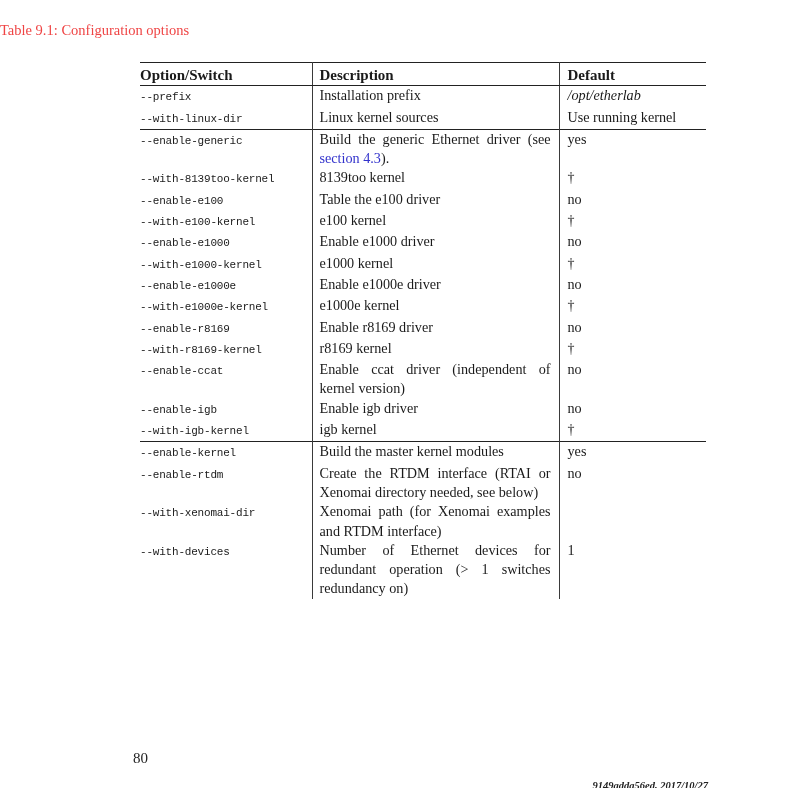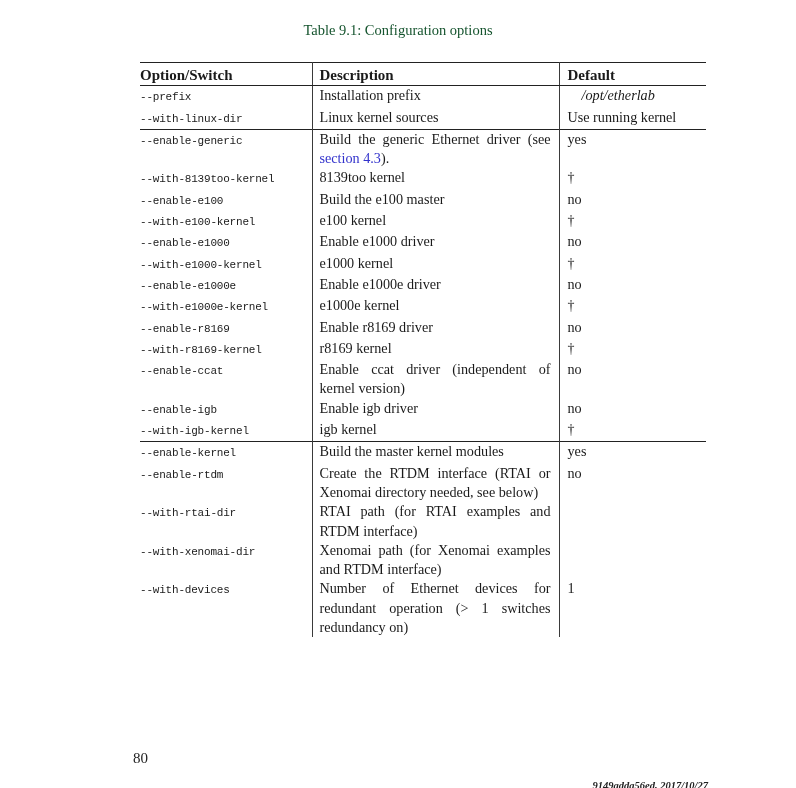--- a/index.html
+++ b/index.html
@@ -17,23 +17,23 @@
   }
   .page {
     position: absolute;
     inset: 0;
   }
   .caption {
     position: absolute;
     top: 22px;
     left: 0;
     width: 796px;
-    text-align: center;
+    text-align: left;
     font-size: 14.5px;
-    color: #14532d;
+    color: #ef4444;
   }
   .table-wrap {
     position: absolute;
     left: 140px;
     top: 62px;
     width: 566px;
   }
   table.cfg {
     border-collapse: collapse;
     width: 566px;
@@ -88,21 +88,21 @@
     font-size: 11px;
     letter-spacing: -0.2px;
     white-space: nowrap;
   }
   .desc-text {
     text-align: justify;
     text-justify: inter-word;
     hyphens: manual;
   }
   .desc-text.last-line-left { text-align-last: left; }
-  .italic { font-style: italic; margin-left: 14px; }
+  .italic { font-style: italic; }
   .link {
     color: #3333cc;
   }
   .dagger { font-size: 14px; }
 
   .footer-page {
     position: absolute;
     left: 133px;
     top: 750px;
     font-size: 15px;
@@ -164,21 +164,21 @@
           <tr>
             <td class="opt"><span class="mono">--with-8139too-kernel</span></td>
             <td class="desc">
               <div class="desc-text last-line-left">8139too kernel</div>
             </td>
             <td class="def"><span class=" dagger">†</span></td>
           </tr>
           <tr>
             <td class="opt"><span class="mono">--enable-e100</span></td>
             <td class="desc">
-              <div class="desc-text last-line-left">Build the e100 master</div>
+              <div class="desc-text last-line-left">Table the e100 driver</div>
             </td>
             <td class="def"><span>no</span></td>
           </tr>
           <tr>
             <td class="opt"><span class="mono">--with-e100-kernel</span></td>
             <td class="desc">
               <div class="desc-text last-line-left">e100 kernel</div>
             </td>
             <td class="def"><span class=" dagger">†</span></td>
           </tr>
@@ -251,27 +251,20 @@
               <div class="desc-text last-line-left">Build the master kernel modules</div>
             </td>
             <td class="def"><span>yes</span></td>
           </tr>
           <tr>
             <td class="opt"><span class="mono">--enable-rtdm</span></td>
             <td class="desc">
               <div class="desc-text last-line-left">Create the RTDM interface (RTAI or Xenomai directory needed, see below)</div>
             </td>
             <td class="def"><span>no</span></td>
-          </tr>
-          <tr>
-            <td class="opt"><span class="mono">--with-rtai-dir</span></td>
-            <td class="desc">
-              <div class="desc-text last-line-left">RTAI path (for RTAI examples and RTDM interface)</div>
-            </td>
-            <td class="def"><span></span></td>
           </tr>
           <tr>
             <td class="opt"><span class="mono">--with-xenomai-dir</span></td>
             <td class="desc">
               <div class="desc-text last-line-left">Xenomai path (for Xenomai examples and RTDM interface)</div>
             </td>
             <td class="def"><span></span></td>
           </tr>
           <tr>
             <td class="opt"><span class="mono">--with-devices</span></td>

